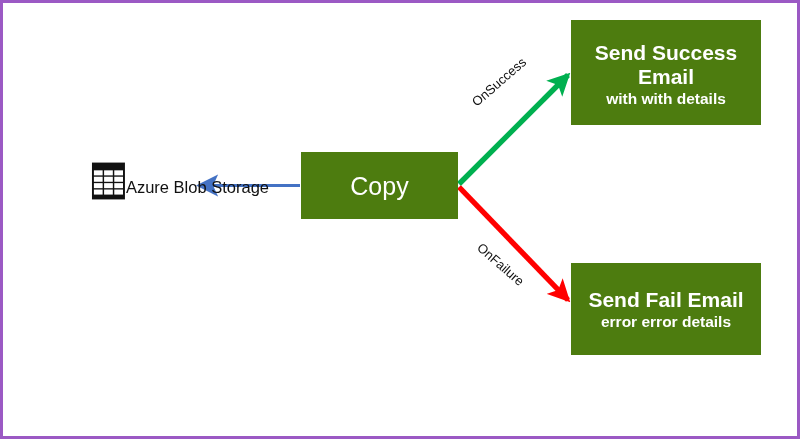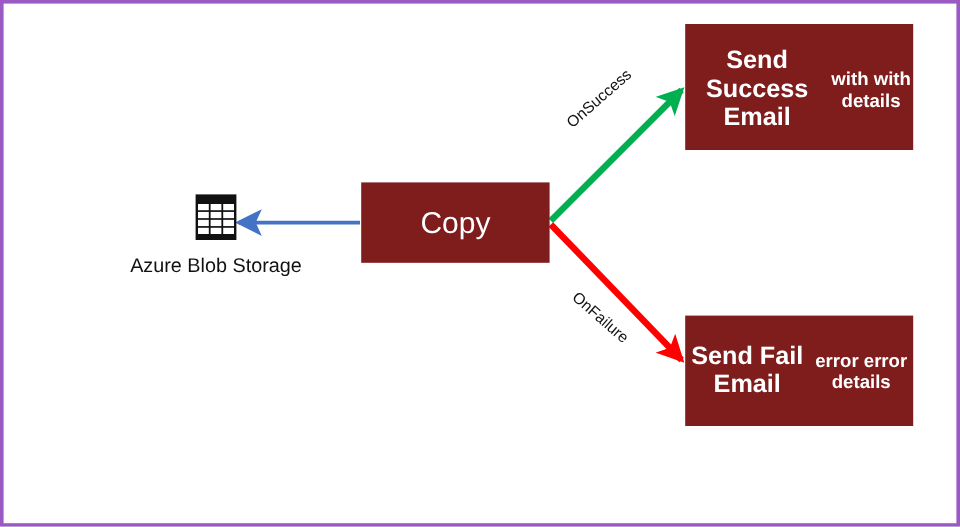--- a/index.html
+++ b/index.html
@@ -21,23 +21,23 @@
   }
   .diagram-svg {
     position: absolute;
     left: 0;
     top: 0;
     width: 800px;
     height: 439px;
   }
   .node-box {
     position: absolute;
-    background: #7f1d1d;
+    background: #4d7c0f;
     display: flex;
-    flex-direction: row;
+    flex-direction: column;
     align-items: center;
     justify-content: center;
     color: #ffffff;
     text-align: center;
     line-height: 1.12;
     box-sizing: border-box;
   }
   #copy-node {
     left: 298px;
     top: 149px;
@@ -79,21 +79,21 @@
     font-size: 15.5px;
     font-weight: 600;
     margin-top: 2px;
   }
   .storage-group {
     position: absolute;
     left: 88px;
     top: 158px;
     width: 178px;
     display: flex;
-    flex-direction: column;
+    flex-direction: row;
     align-items: center;
   }
   .storage-icon {
     width: 36px;
     height: 40px;
     display: block;
   }
   .storage-label {
     margin-top: 12px;
     font-size: 16.5px;

